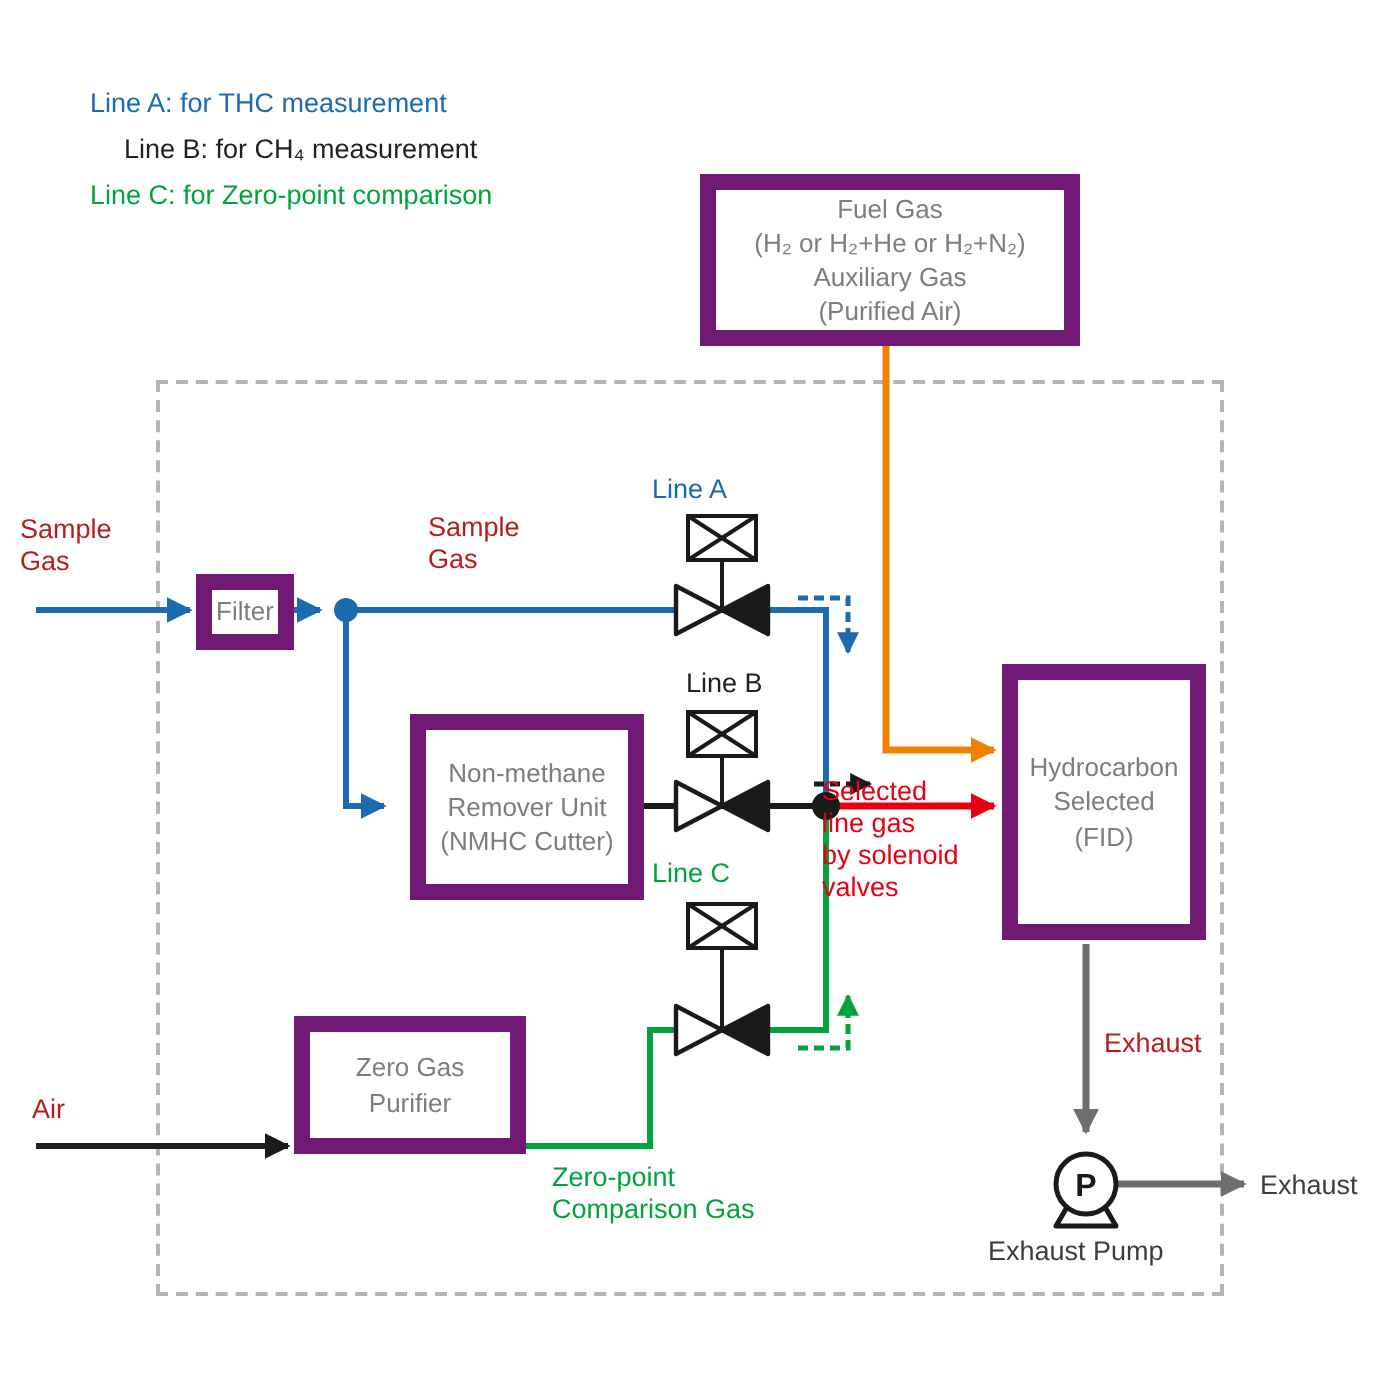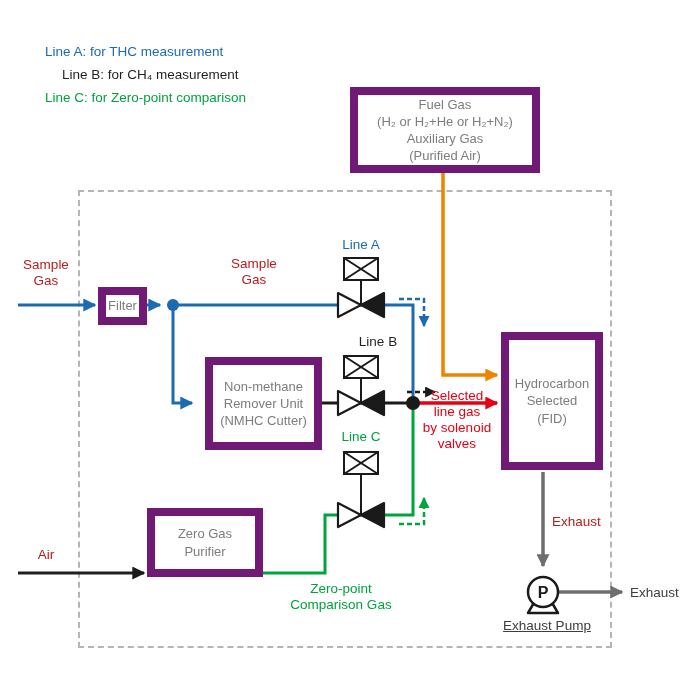--- a/index.html
+++ b/index.html
@@ -3,21 +3,21 @@
 <meta charset="utf-8">
 <style>
   html,body{margin:0;padding:0;background:#fff;}
   #stage{
     position:relative;width:700px;height:700px;background:#fff;overflow:hidden;
     font-family:"Liberation Sans","DejaVu Sans",sans-serif;
     -webkit-font-smoothing:antialiased;
   }
   .abs{position:absolute;}
   .ml{white-space:pre-line;}
-  .ctr{text-align:center;}
+  .ctr{text-align:left;}
   .box{
     position:absolute;box-sizing:border-box;border:8px solid #701a75;background:#fff;
     display:flex;align-items:center;justify-content:center;text-align:center;
     color:#7d7d7d;font-size:13px;line-height:1.32;white-space:pre-line;
   }
   .lbl{position:absolute;font-size:13.5px;line-height:1.2;color:#7d7d7d;}
   .legend-line{font-size:13.5px;line-height:23px;}
   .blue{color:#1b6ab2;}
   .black{color:#231f20;margin-left:17px;}
   .green{color:#00a33e;}
@@ -192,15 +192,15 @@
 
   <div class="lbl ctr gray" style="left:16px;top:547px;width:60px;">Air</div>
 
   <div class="lbl ml ctr green" style="left:276px;top:581px;width:130px;">Zero-point
 Comparison Gas</div>
 
   <div class="lbl gray" style="left:552px;top:514px;">Exhaust</div>
 
   <div class="lbl dkgray" style="left:630px;top:585px;">Exhaust</div>
 
-  <div class="lbl ctr dkgray" style="left:494px;top:618px;width:106px;text-decoration:underline;">Exhaust Pump</div>
+  <div class="lbl ctr dkgray" style="left:494px;top:618px;width:106px;">Exhaust Pump</div>
 
 </div>
 
 </body></html>

